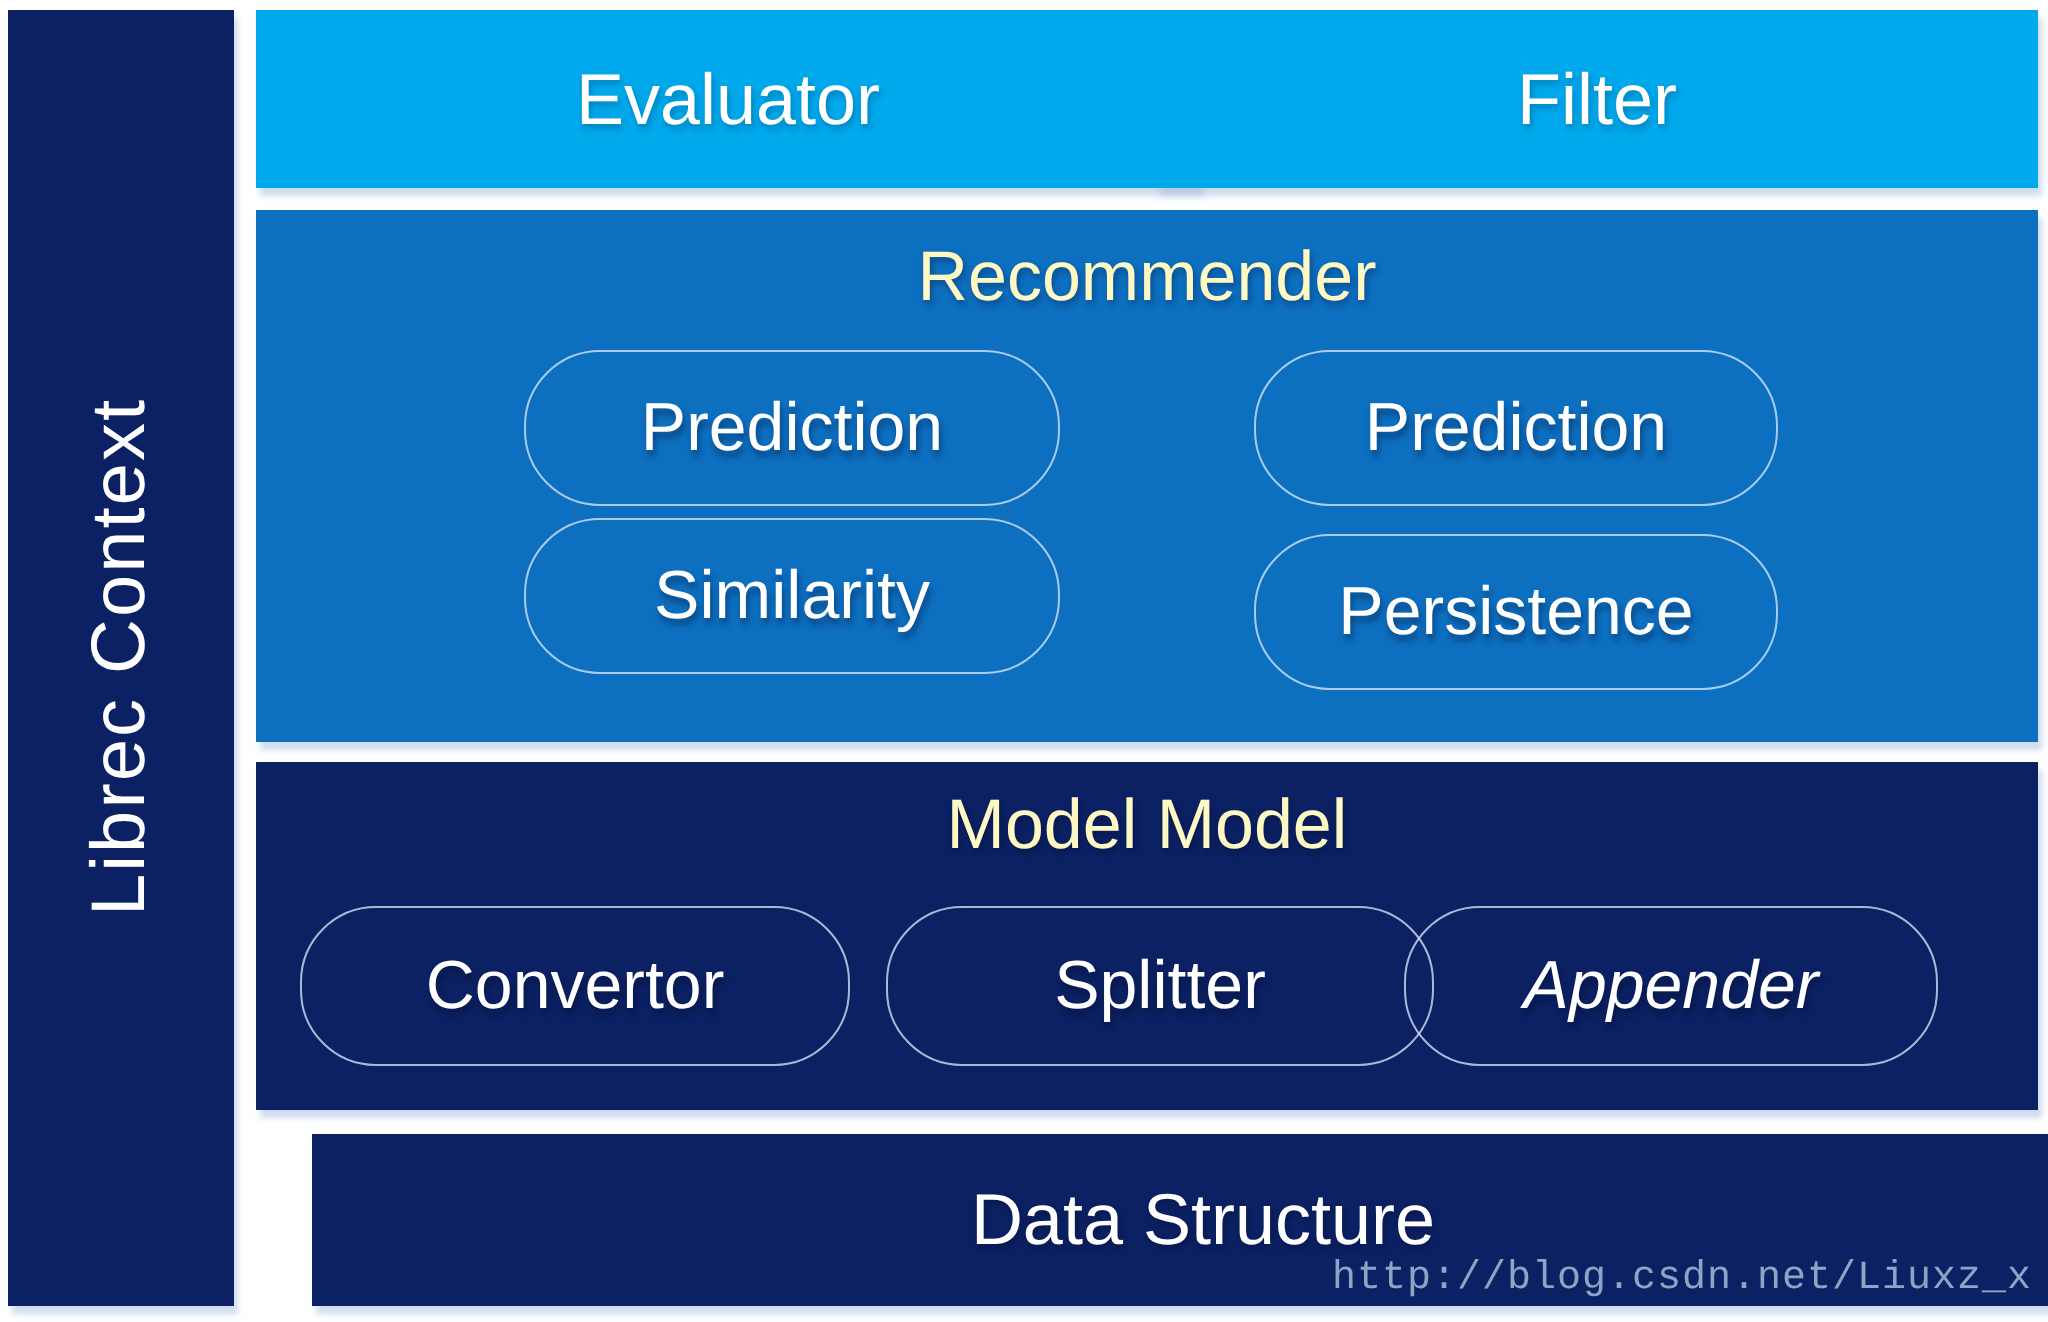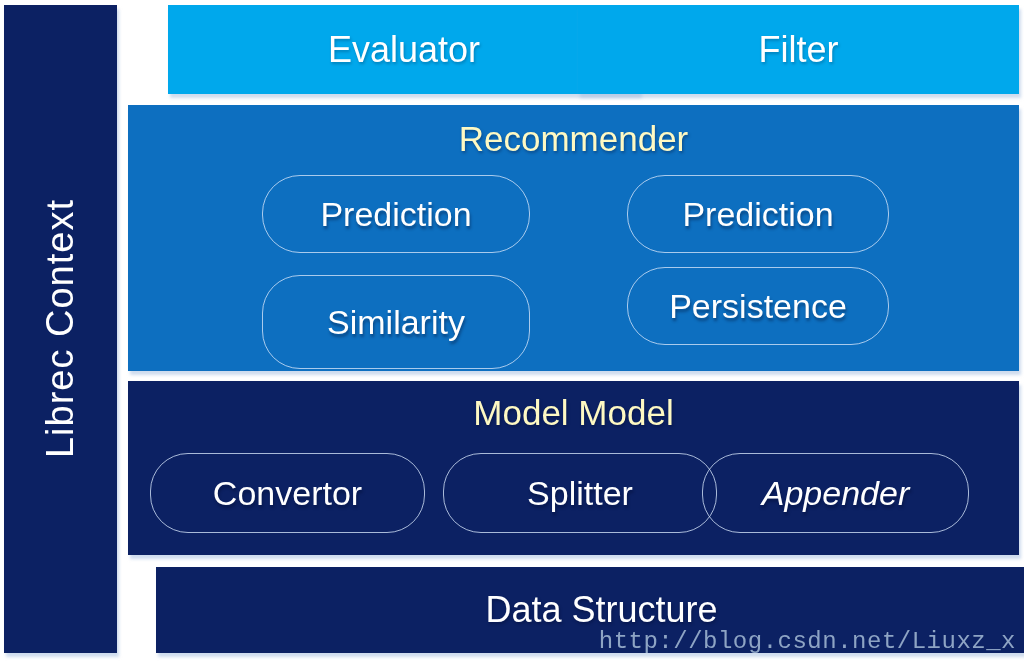--- a/index.html
+++ b/index.html
@@ -61,49 +61,49 @@
     justify-content: center;
   }
   #sidebar .vtext {
     writing-mode: vertical-rl;
     transform: rotate(180deg);
     color: #ffffff;
     font-size: 38px;
     letter-spacing: 1px;
     white-space: nowrap;
   }
-  #box-evaluator { left: 128px; top: 5px; width: 472px; height: 89px; margin-left: 40px; }
+  #box-evaluator { left: 128px; top: 5px; width: 472px; height: 89px; }
   #box-filter    { left: 578px; top: 5px; width: 441px; height: 89px; }
   #box-recommender { left: 128px; top: 105px; width: 891px; height: 266px; }
   #box-datamodel   { left: 128px; top: 381px; width: 891px; height: 174px; }
   #box-datastructure {
     left: 128px; top: 567px; width: 891px; height: 86px;
     display: flex; align-items: center; justify-content: center;
     color: #ffffff; font-size: 36px;
     text-shadow: 1px 2px 3px rgba(0, 10, 40, 0.35);
     margin-left: 28px;
   }
   #rec-title { top: 14px; }
   #dm-title  { top: 12px; }
 
   #pill-inference   { left: 134px; top: 70px;  width: 268px; height: 78px; }
   #pill-prediction  { left: 499px; top: 70px;  width: 262px; height: 78px; }
-  #pill-similarity  { left: 134px; top: 170px; width: 268px; height: 94px; }
+  #pill-similarity  { left: 134px; top: 154px; width: 268px; height: 78px; }
   #pill-persistence { left: 499px; top: 162px; width: 262px; height: 78px; }
 
   #pill-convertor { left: 22px;  top: 72px; width: 275px; height: 80px; }
   #pill-splitter  { left: 315px; top: 72px; width: 274px; height: 80px; }
   #pill-appender  { left: 574px; top: 72px; width: 267px; height: 80px; font-style: italic; }
 
   #watermark {
     position: absolute;
     right: 8px;
     top: 628px;
     font-family: "Liberation Mono", monospace;
-    font-size: 24px;
+    font-size: 20px;
     color: #8ea4c4;
     letter-spacing: 0.5px;
   }
 </style>
 </head>
 <body>
 
 <div id="canvas">
 
   <div id="sidebar" class="block navy">

